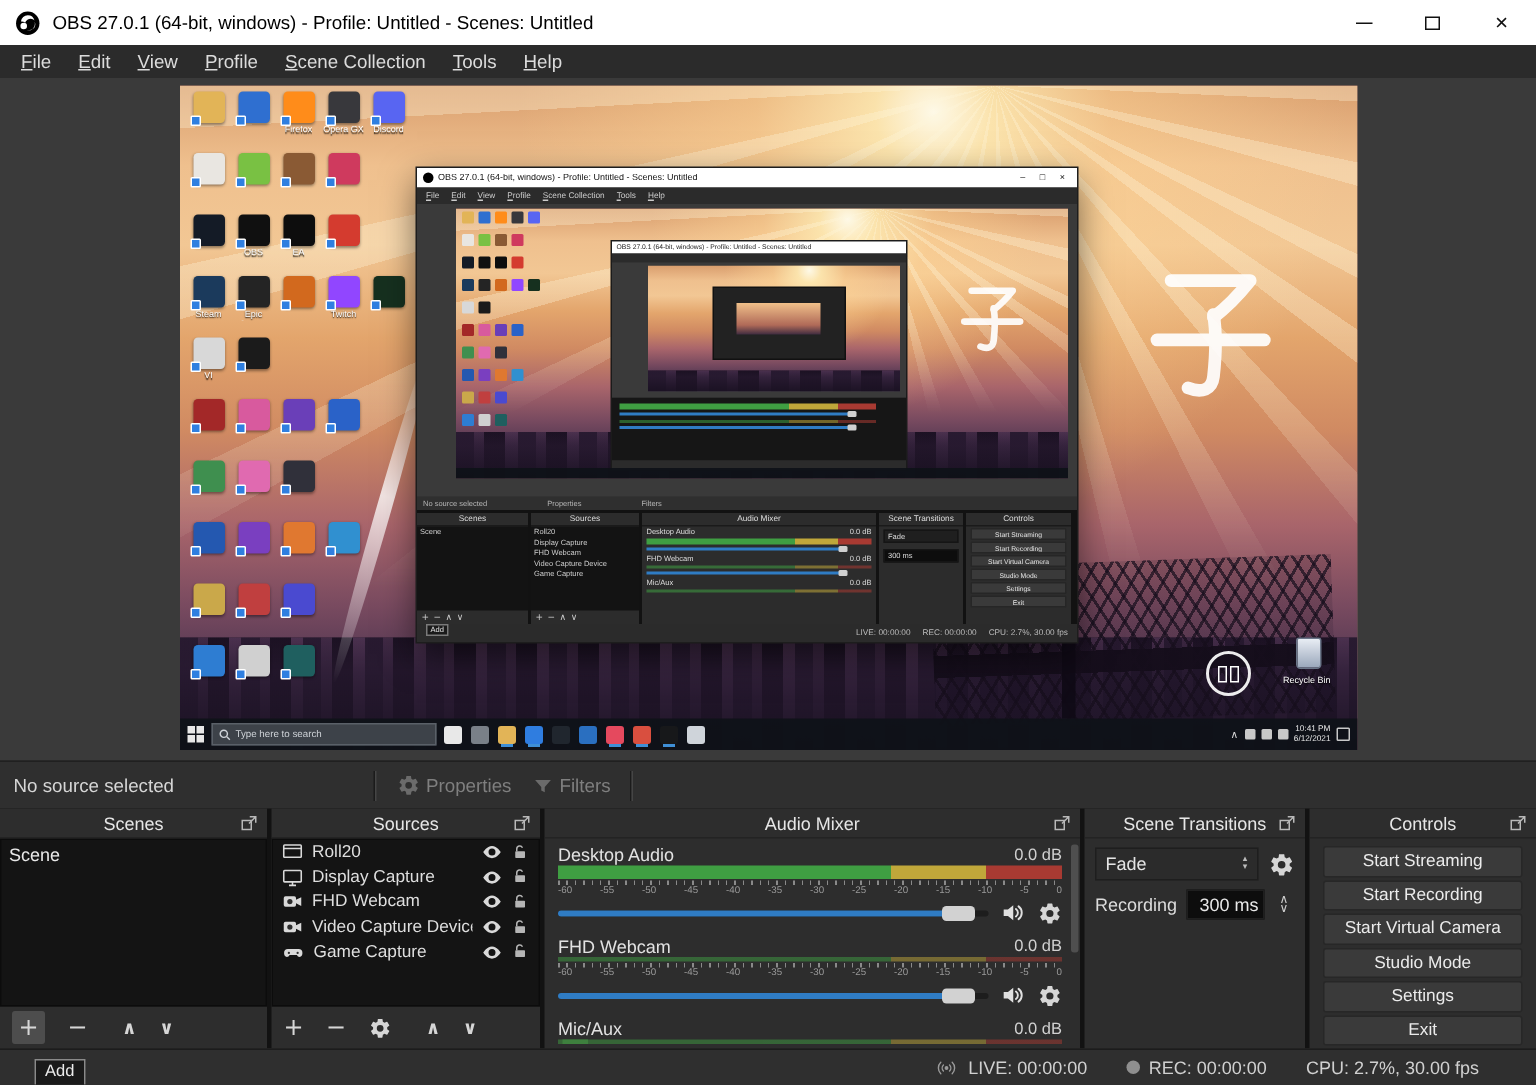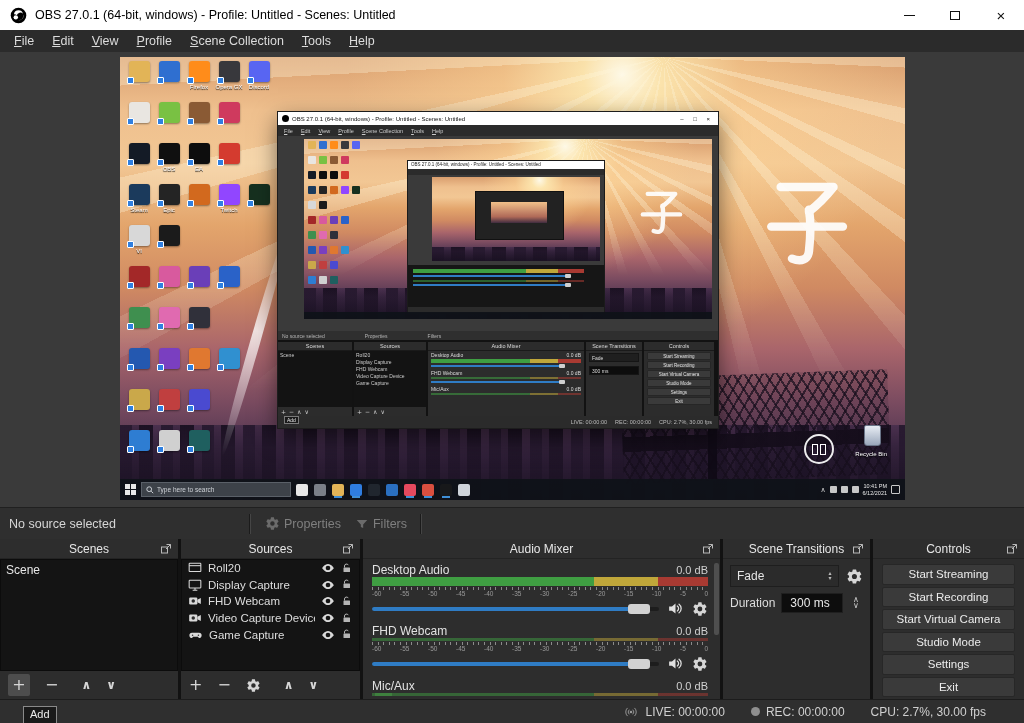--- a/index.html
+++ b/index.html
@@ -1276,21 +1276,21 @@
       <div class="combo-row">
         <div class="combo">
           <span class="val">Fade</span>
           <span class="arrows glyph">▴<br>▾</span>
         </div>
         <svg class="si" width="17" height="17" viewBox="0 0 24 24">
           <path fill="#d6d6d6" d="M19.4 13c.04-.32.06-.66.06-1s-.02-.68-.06-1l2.1-1.65a.5.5 0 0 0 .12-.64l-2-3.46a.5.5 0 0 0-.61-.22l-2.49 1a7.3 7.3 0 0 0-1.73-1l-.38-2.65A.5.5 0 0 0 13.9 2h-4a.5.5 0 0 0-.5.42L9.03 5.07c-.63.26-1.2.6-1.74 1l-2.49-1a.5.5 0 0 0-.6.22l-2 3.46a.5.5 0 0 0 .11.64L4.4 11c-.04.32-.07.66-.07 1s.03.68.07 1l-2.1 1.65a.5.5 0 0 0-.12.64l2 3.46c.14.24.42.33.61.22l2.49-1c.54.4 1.11.74 1.74 1l.37 2.65c.04.24.25.42.5.42h4c.25 0 .46-.18.5-.42l.38-2.65a7.3 7.3 0 0 0 1.73-1l2.49 1c.19.11.47.02.61-.22l2-3.46a.5.5 0 0 0-.12-.64L19.4 13zM11.9 15.6a3.6 3.6 0 1 1 0-7.2 3.6 3.6 0 0 1 0 7.2z"></path>
         </svg>
       </div>
       <div class="dur-row">
-        <span class="dlab">Duration</span>
+        <span class="dlab">Recording</span>
         <div class="spin">
           <span class="val">300 ms</span>
         </div>
         <div class="spin-arrows glyph">∧<br>∨</div>
       </div>
     </div>
   </div>
 
   <div class="dock d-controls">
     <div class="dock-h">

